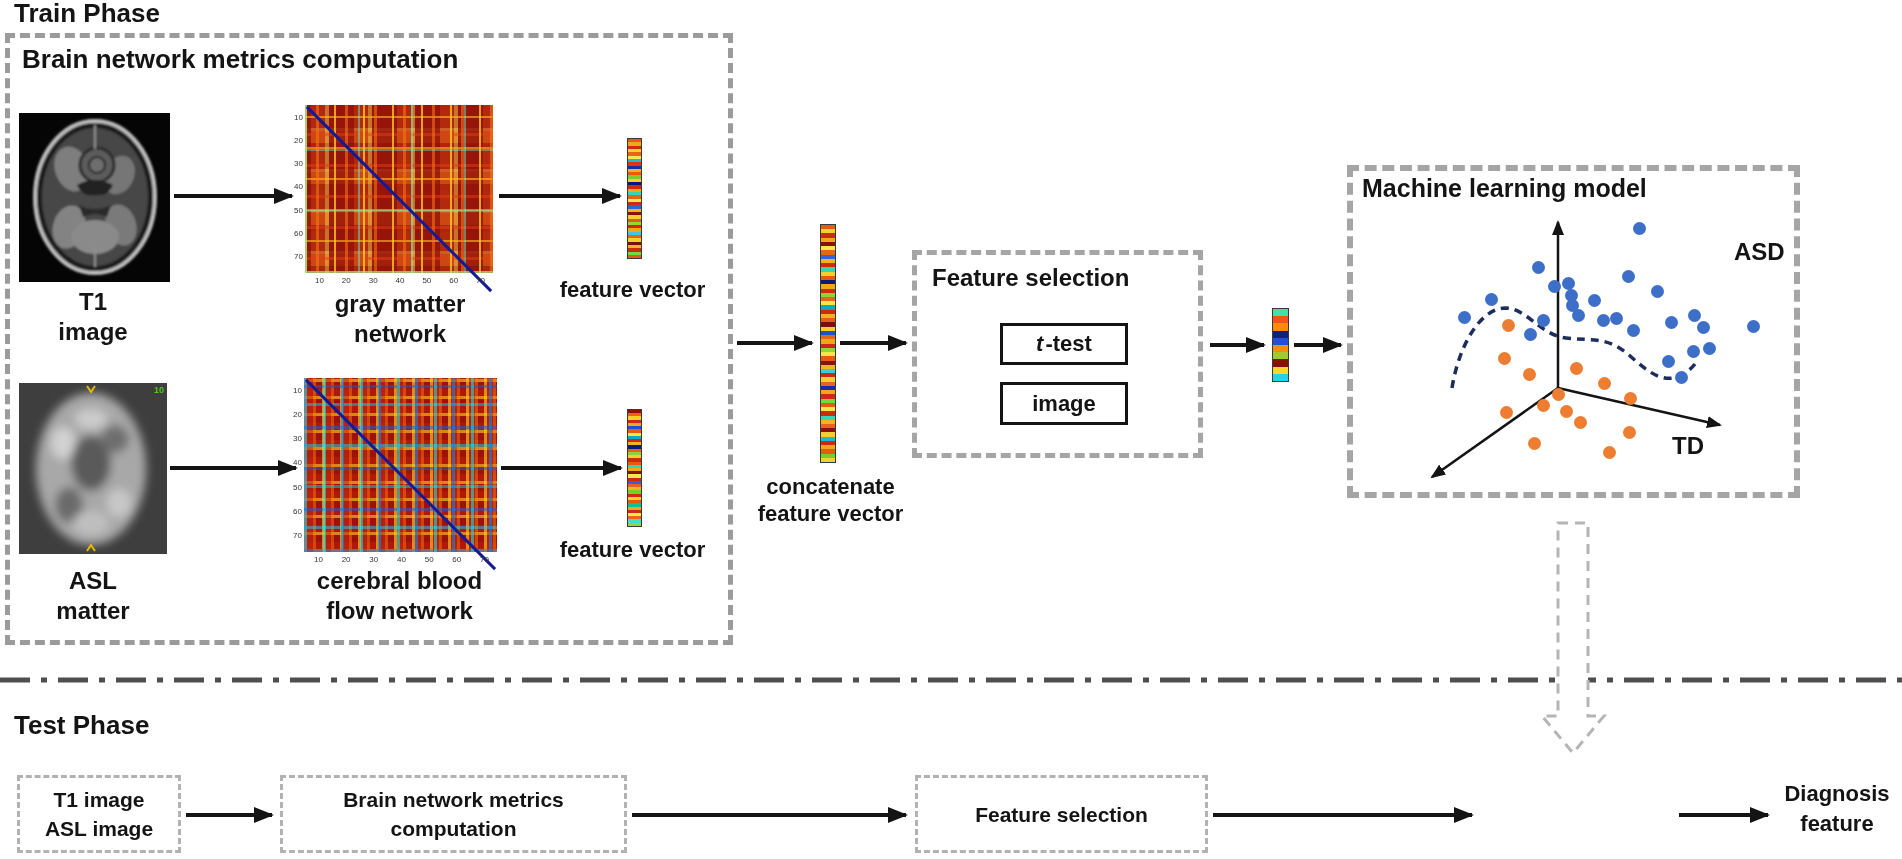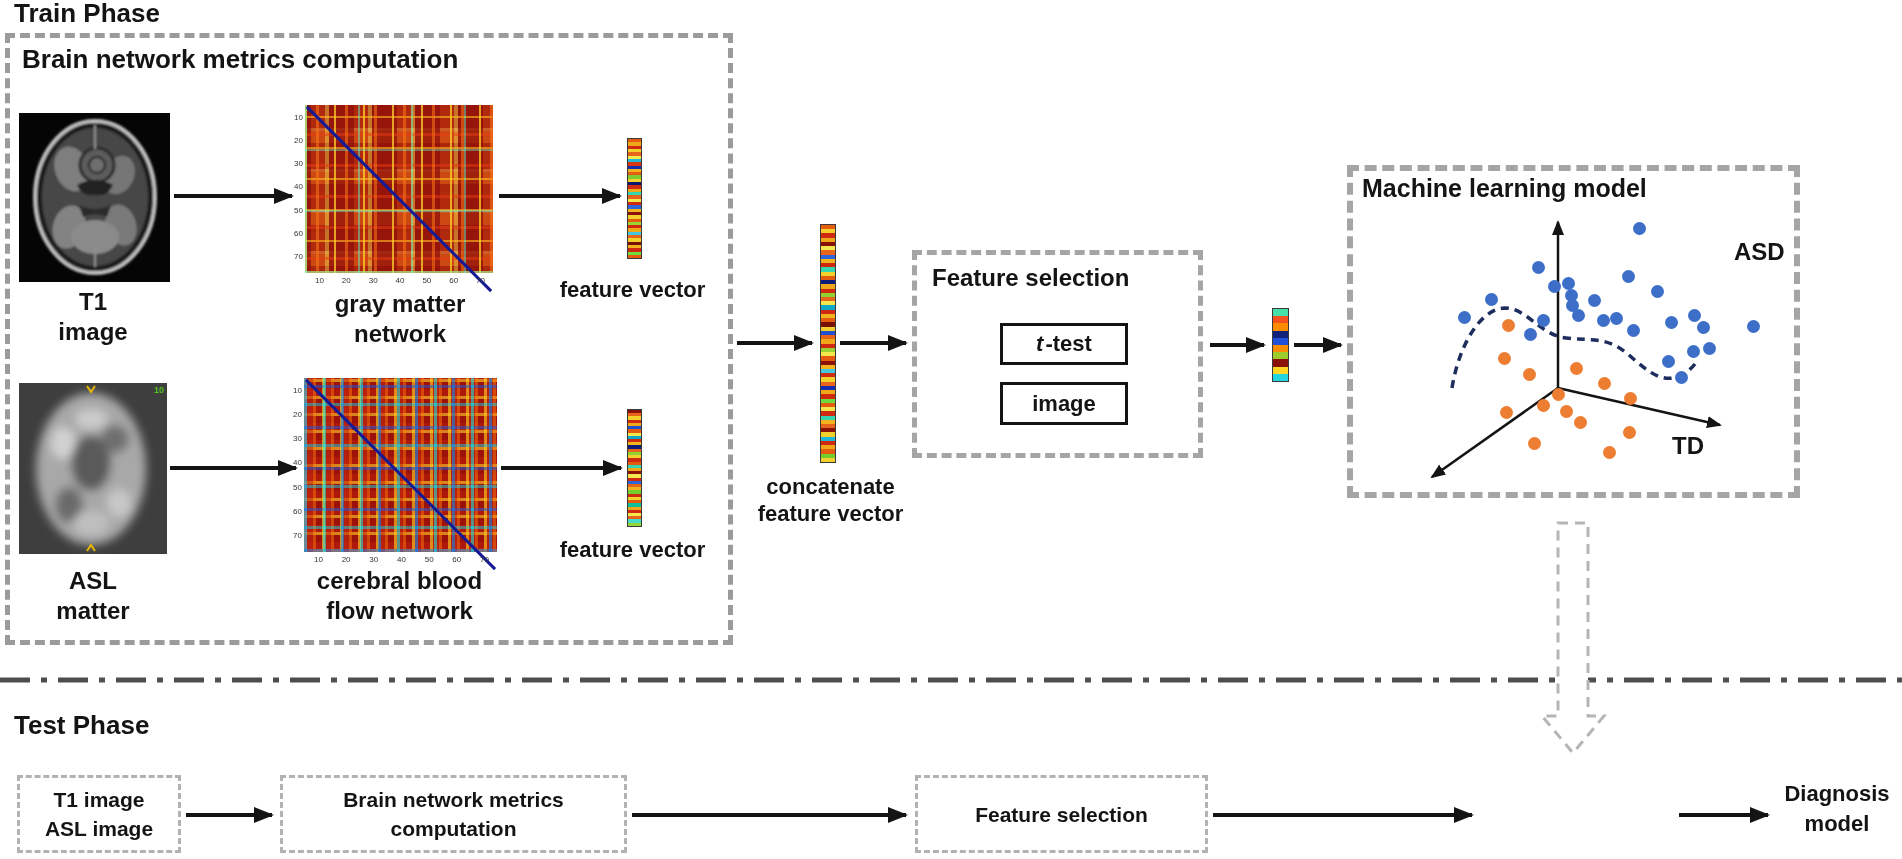--- a/index.html
+++ b/index.html
@@ -415,15 +415,15 @@
     </div>
 
   <div class="abs phase-title z2" style="left:14px;top:710px;">Test Phase</div>
 
   <div class="abs test-box z2" style="left:17px;top:775px;width:164px;height:78px;">T1 image
 ASL image</div>
   <div class="abs test-box z2" style="left:280px;top:775px;width:347px;height:78px;">Brain network metrics
 computation</div>
   <div class="abs test-box z2" style="left:915px;top:775px;width:293px;height:78px;">Feature selection</div>
   <div class="abs lbl z2" style="left:1772px;top:779px;width:130px;font-size:22px;line-height:30px;">Diagnosis
-model</div>
+feature</div>
 
 </div>
 
 </body></html>

